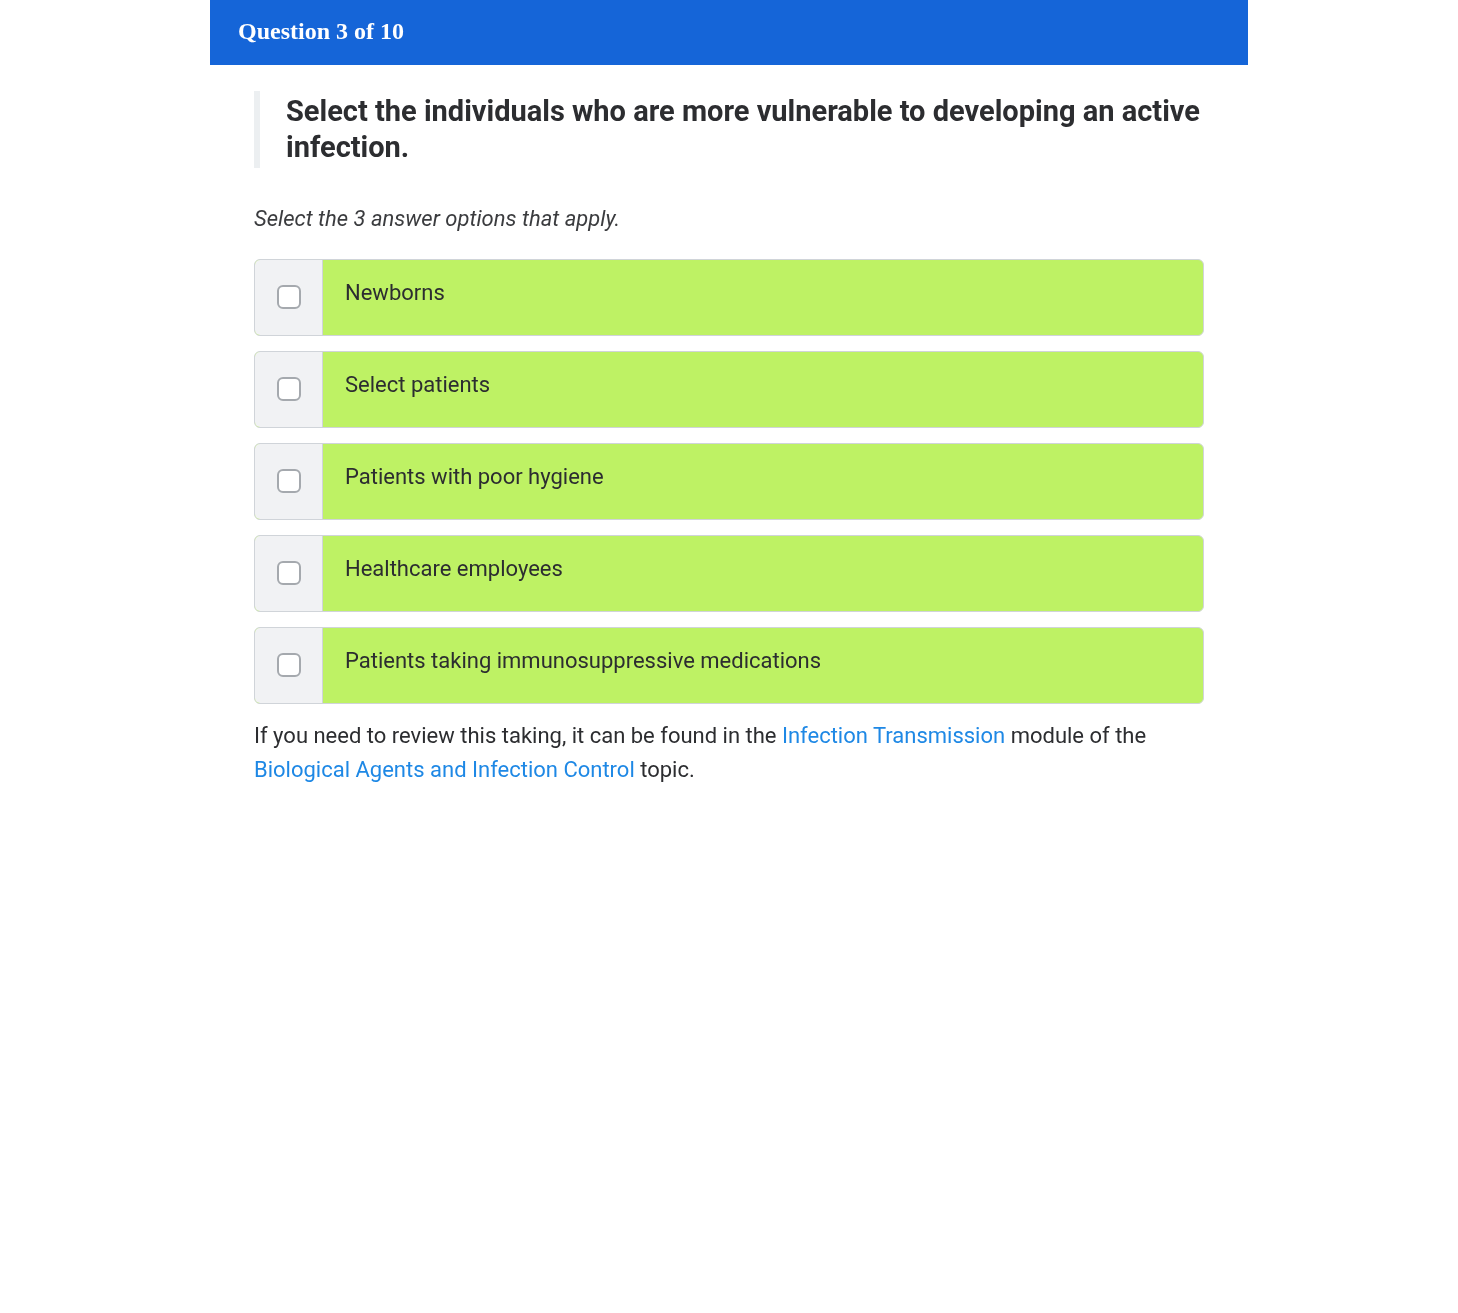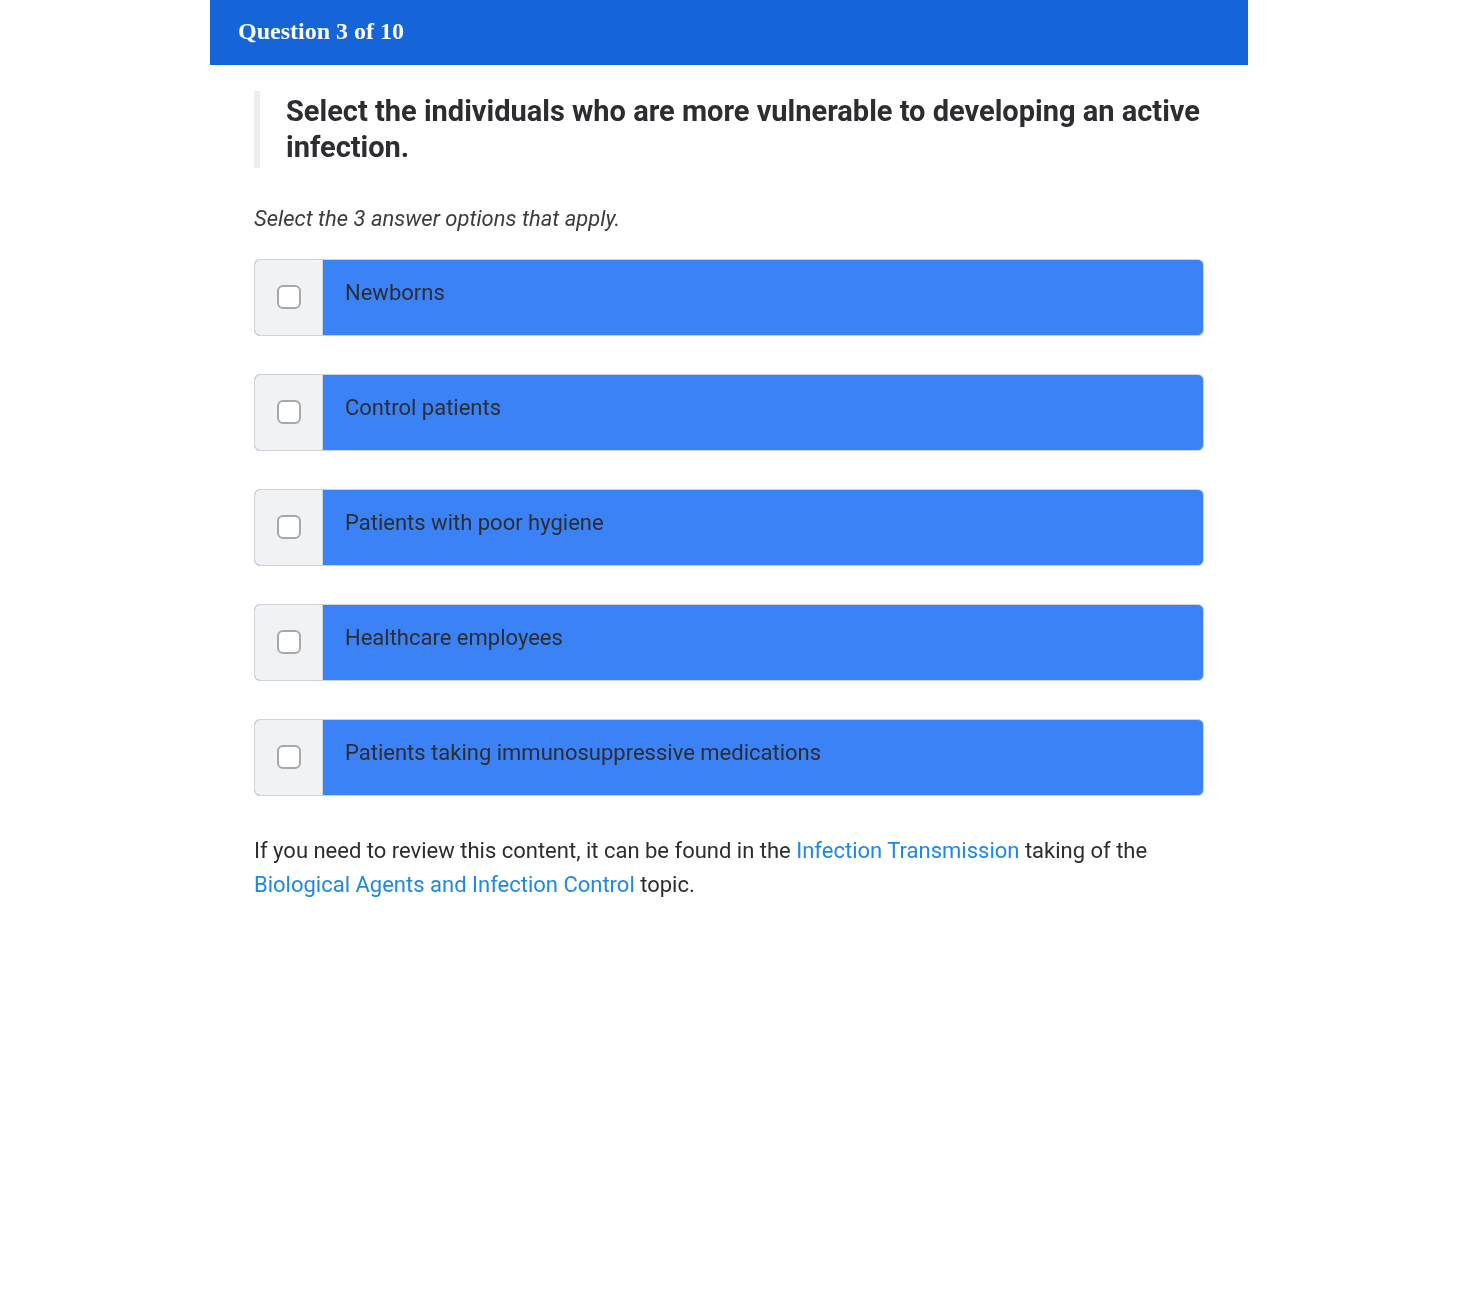--- a/index.html
+++ b/index.html
@@ -42,23 +42,23 @@
     margin: 0 44px 28px 44px;
   }
   .options {
     margin: 0 44px;
   }
   .option {
     display: flex;
     align-items: stretch;
     border: 1px solid #d0d4d9;
     border-radius: 6px;
-    margin-bottom: 38px;
+    margin-bottom: 15px;
     overflow: hidden;
-    background: #3b82f6;
+    background: #bef264;
     cursor: pointer;
   }
   .option .check-cell {
     width: 68px;
     min-width: 68px;
     background: #f1f2f4;
     border-right: 1px solid #d0d4d9;
     display: flex;
     align-items: center;
     justify-content: center;
@@ -108,21 +108,21 @@
       <div class="check-cell">
         <div class="checkbox"></div>
       </div>
       <div class="label-cell">Newborns</div>
     </div>
 
     <div class="option">
       <div class="check-cell">
         <div class="checkbox"></div>
       </div>
-      <div class="label-cell">Control patients</div>
+      <div class="label-cell">Select patients</div>
     </div>
 
     <div class="option">
       <div class="check-cell">
         <div class="checkbox"></div>
       </div>
       <div class="label-cell">Patients with poor hygiene</div>
     </div>
 
     <div class="option">
@@ -135,16 +135,16 @@
     <div class="option">
       <div class="check-cell">
         <div class="checkbox"></div>
       </div>
       <div class="label-cell">Patients taking immunosuppressive medications</div>
     </div>
 
   </div>
 
   <div class="review-note">
-    <span>If you need to review this content, it can be found in the </span><a href="#">Infection Transmission</a><span> taking of the </span><a href="#">Biological Agents and Infection Control</a><span> topic.</span>
+    <span>If you need to review this taking, it can be found in the </span><a href="#">Infection Transmission</a><span> module of the </span><a href="#">Biological Agents and Infection Control</a><span> topic.</span>
   </div>
 
 </div>
 
 </body></html>

